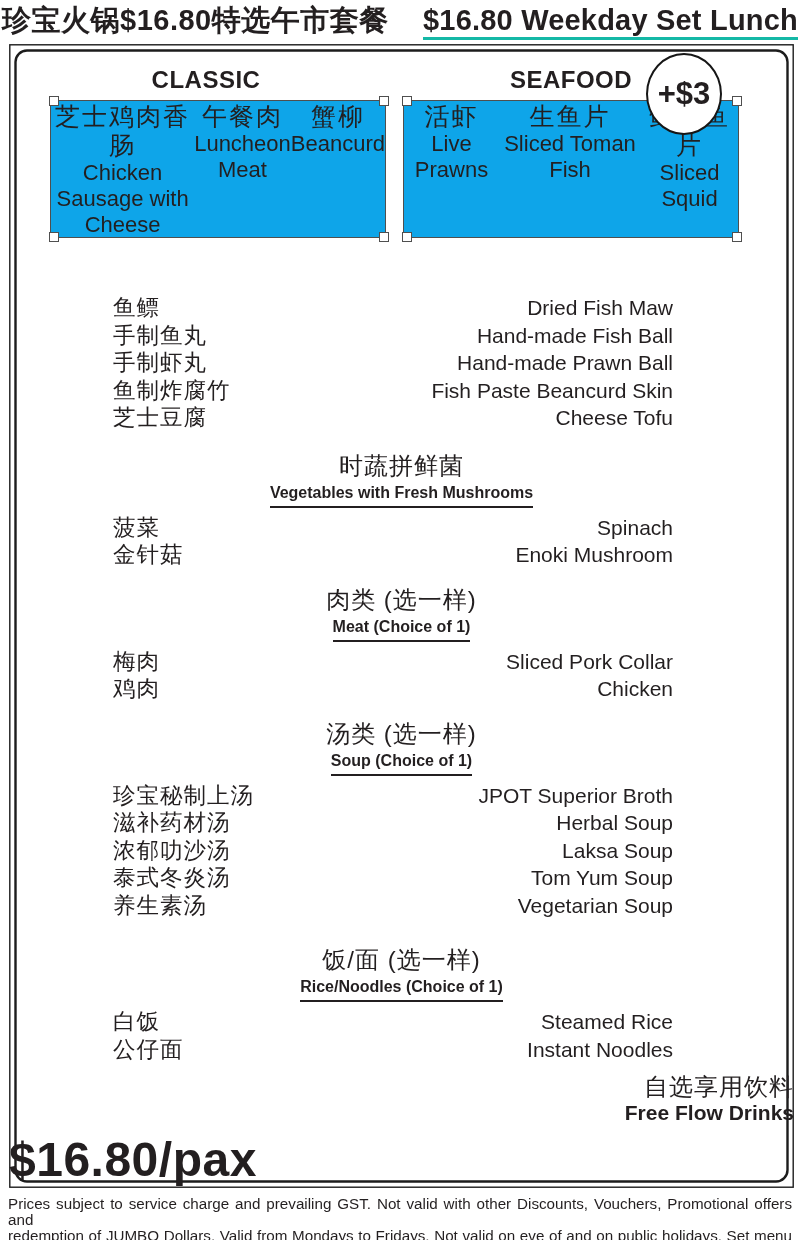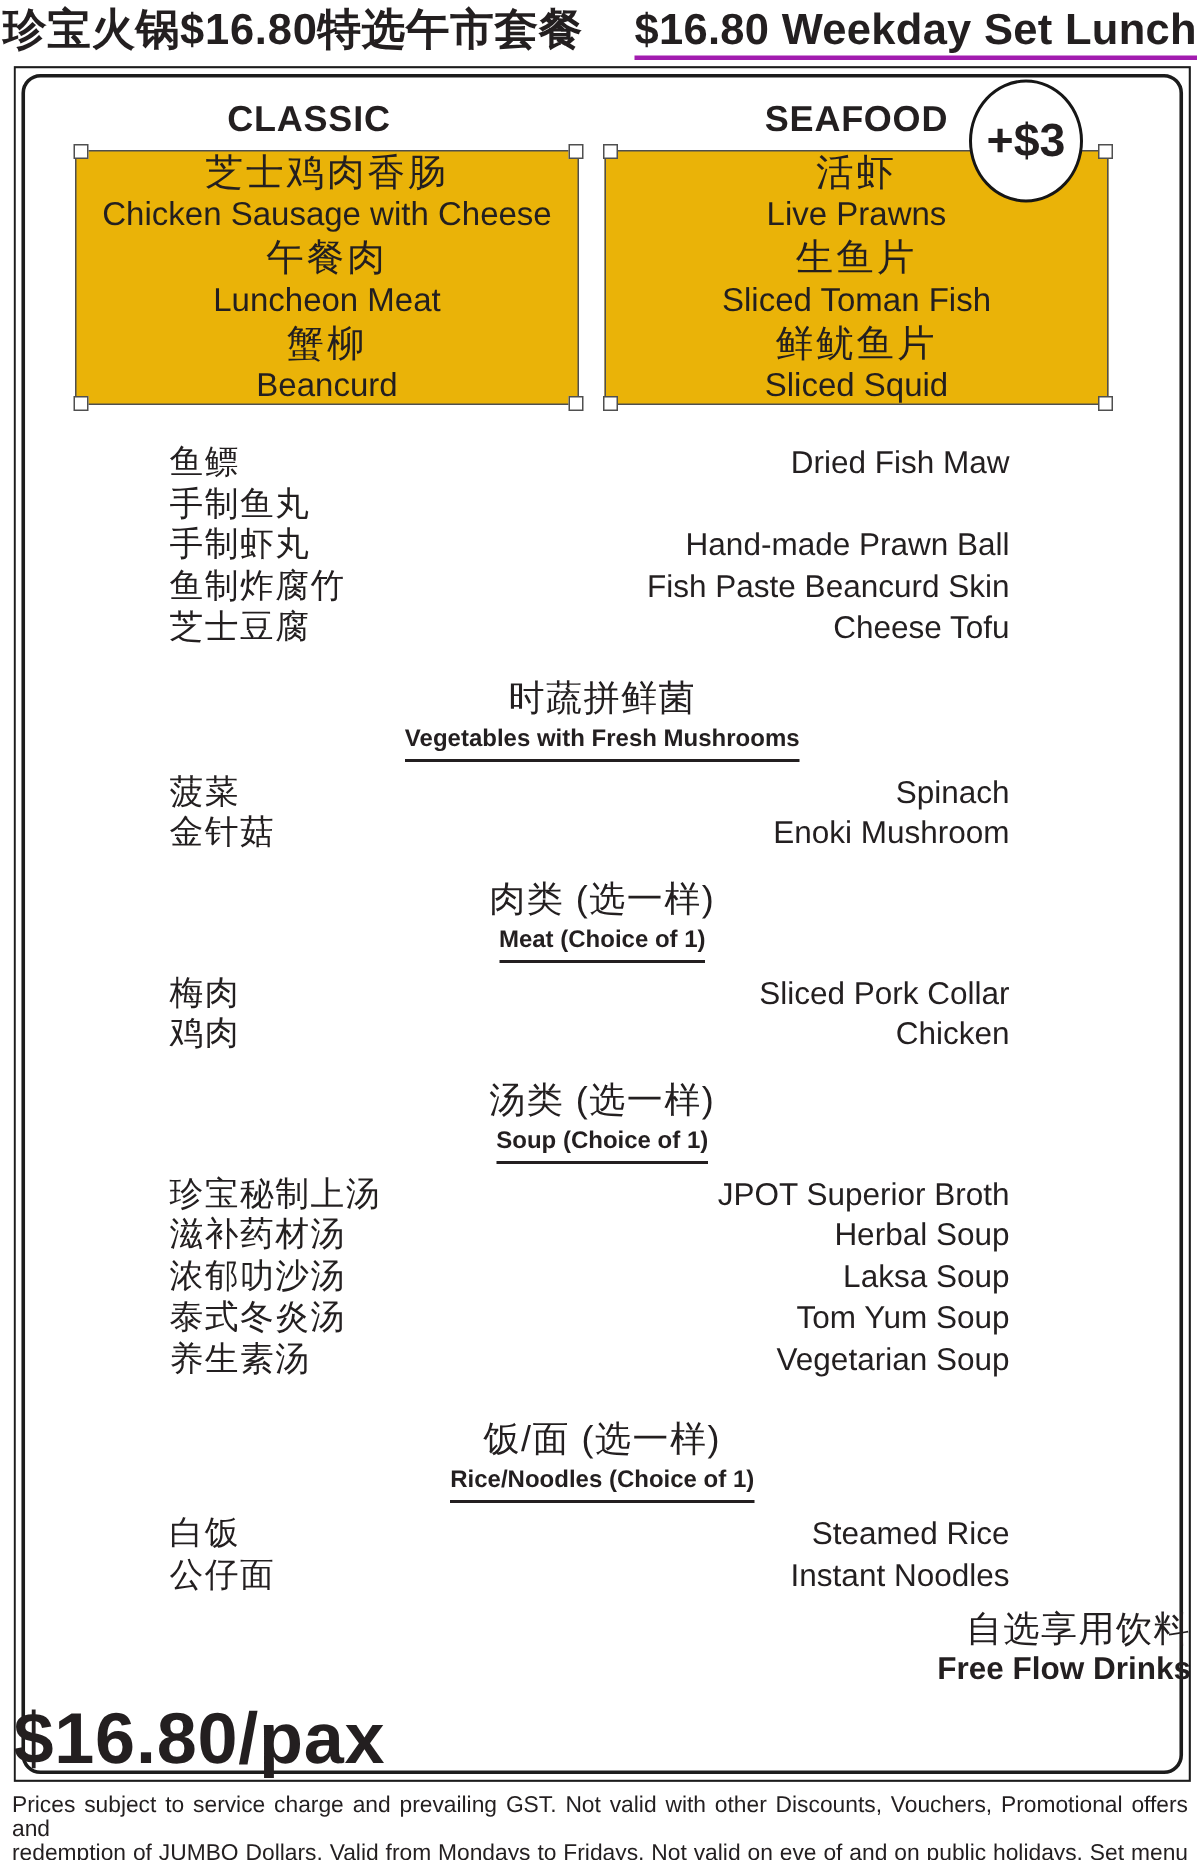--- a/index.html
+++ b/index.html
@@ -14,42 +14,42 @@
   .page { position:absolute; inset:0; }
 
   
   .top-title {
     position:absolute; top:3px; left:0; width:100%;
     text-align:center; font-weight:bold; font-size:29px; line-height:34px;
     white-space:nowrap; letter-spacing:0.2px;
   }
   .top-title .zh { letter-spacing:0.5px; }
   .top-title .en {
-    border-bottom:3px solid #a21caf; padding-bottom:1px; margin-left:26px;
+    border-bottom:3px solid #14b8a6; padding-bottom:1px; margin-left:26px;
   }
 
   
   .frame {
     position:absolute; left:9px; top:44px; width:785px; height:1144px;
   }
   .frame-svg { position:absolute; left:0; top:0; }
 
   
   .col-label {
     position:absolute; top:22px; width:336px; text-align:center;
     font-weight:bold; font-size:24px; line-height:28px; letter-spacing:0.5px;
   }
   .col-label.classic { left:29px; }
   .col-label.seafood { left:394px; }
 
   
   .choice-box {
-    position:absolute; top:56px; width:336px; height:170px;
-    border:1.3px solid #4f4f4f; background:#eab308;
-    display:flex; flex-direction:column; justify-content:center;
+    position:absolute; top:56px; width:336px; height:138px;
+    border:1.3px solid #4f4f4f; background:#0ea5e9;
+    display:flex; flex-direction:row; justify-content:center;
     text-align:center;
   }
   .choice-box.classic { left:41px; }
   .choice-box.seafood { left:394px; }
   .pair { padding:1px 0; }
   .pair .zh { display:block; font-size:25px; line-height:29px; letter-spacing:2px; }
   .pair .en { display:block; font-size:22px; line-height:26px; }
   .corner-sq {
     position:absolute; width:10px; height:10px;
     border:1.5px solid #4f4f4f; background:#ffffff;
@@ -166,20 +166,21 @@
 
     <div class="menu-flow">
 
       <div class="rows">
         <div class="row">
           <span class="zh">鱼鳔</span>
           <span class="en">Dried Fish Maw</span>
         </div>
         <div class="row">
           <span class="zh">手制鱼丸</span>
+          <span class="en">Hand-made Fish Ball</span>
         </div>
         <div class="row">
           <span class="zh">手制虾丸</span>
           <span class="en">Hand-made Prawn Ball</span>
         </div>
         <div class="row">
           <span class="zh">鱼制炸腐竹</span>
           <span class="en">Fish Paste Beancurd Skin</span>
         </div>
         <div class="row">

